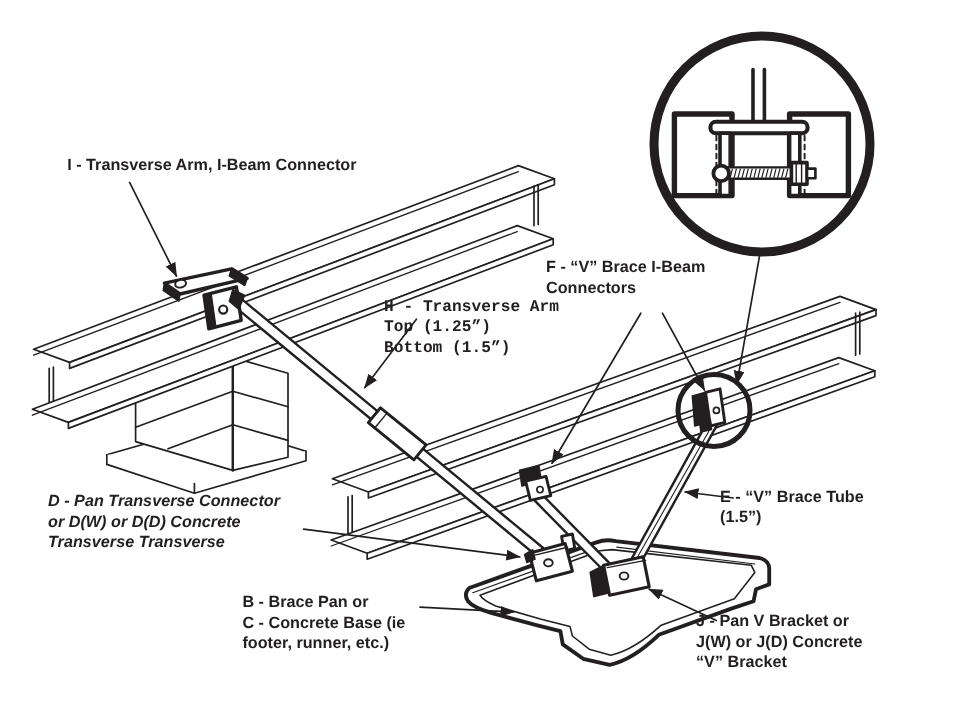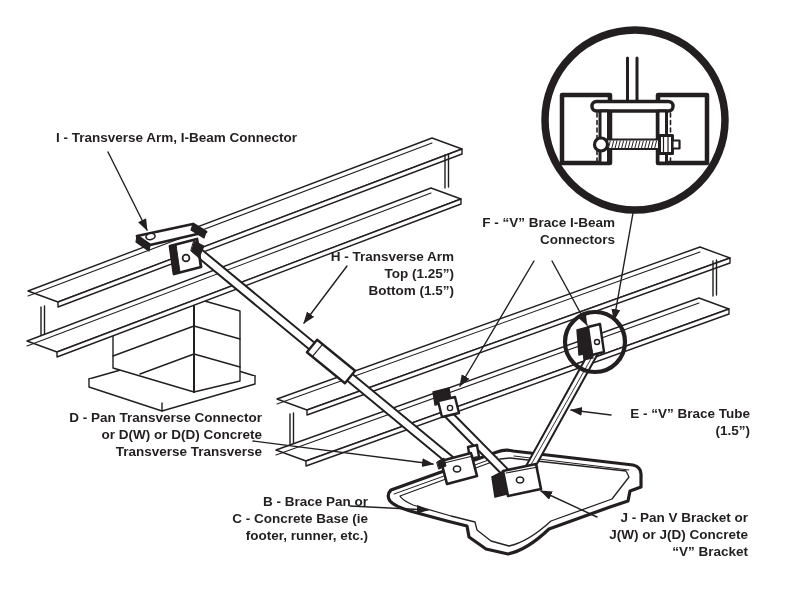--- a/index.html
+++ b/index.html
@@ -1,21 +1,21 @@
 <!DOCTYPE html>
 <html><head>
 <meta charset="utf-8">
 <style>
   html,body{margin:0;padding:0;background:#ffffff;}
   .stage{position:relative;width:776px;height:600px;background:#ffffff;overflow:hidden;
          font-family:"Liberation Sans",sans-serif;}
   .stage svg{position:absolute;left:0;top:0;}
   .callout{position:absolute;color:#231f20;font-size:13.5px;line-height:17px;font-weight:600;
            white-space:nowrap;}
-  .callout.center{text-align:right;white-space:normal;}
+  .callout.center{text-align:left;white-space:normal;}
   .callout div{white-space:nowrap;}
 </style>
 </head>
 <body>
 
 <div class="stage">
 
 <svg width="800" height="600" viewBox="0 0 800 600">
   <defs>
     <marker id="ah" markerWidth="13" markerHeight="10" refX="11" refY="4.5" orient="auto" markerUnits="userSpaceOnUse">
@@ -151,32 +151,32 @@
       <path d="M611,415 L571,410" marker-end="url(#ah)"></path>
       <path d="M597,517 L541,491" marker-end="url(#ah)"></path>
     </g>
   </g>
 </svg>
 
   <div class="callout" style="left:56px;top:129px;">
     <div>I - Transverse Arm, I-Beam Connector</div>
   </div>
 
-  <div class="callout center" style="left:304px;top:248px;width:150px;">
+  <div class="callout center" style="left:320px;top:248px;width:150px;font-family:Liberation Mono, monospace;">
     <div>H - Transverse Arm</div>
     <div>Top (1.25”)</div>
     <div>Bottom (1.5”)</div>
   </div>
 
   <div class="callout center" style="left:455px;top:214px;width:160px;">
     <div>F - “V” Brace I-Beam</div>
     <div>Connectors</div>
   </div>
 
-  <div class="callout center" style="left:40px;top:409px;width:222px;">
+  <div class="callout center" style="left:40px;top:409px;width:222px;font-style:italic;">
     <div>D - Pan Transverse Connector</div>
     <div>or D(W) or D(D) Concrete</div>
     <div>Transverse Transverse</div>
   </div>
 
   <div class="callout center" style="left:202px;top:493px;width:166px;">
     <div>B - Brace Pan or</div>
     <div>C - Concrete Base (ie</div>
     <div>footer, runner, etc.)</div>
   </div>

